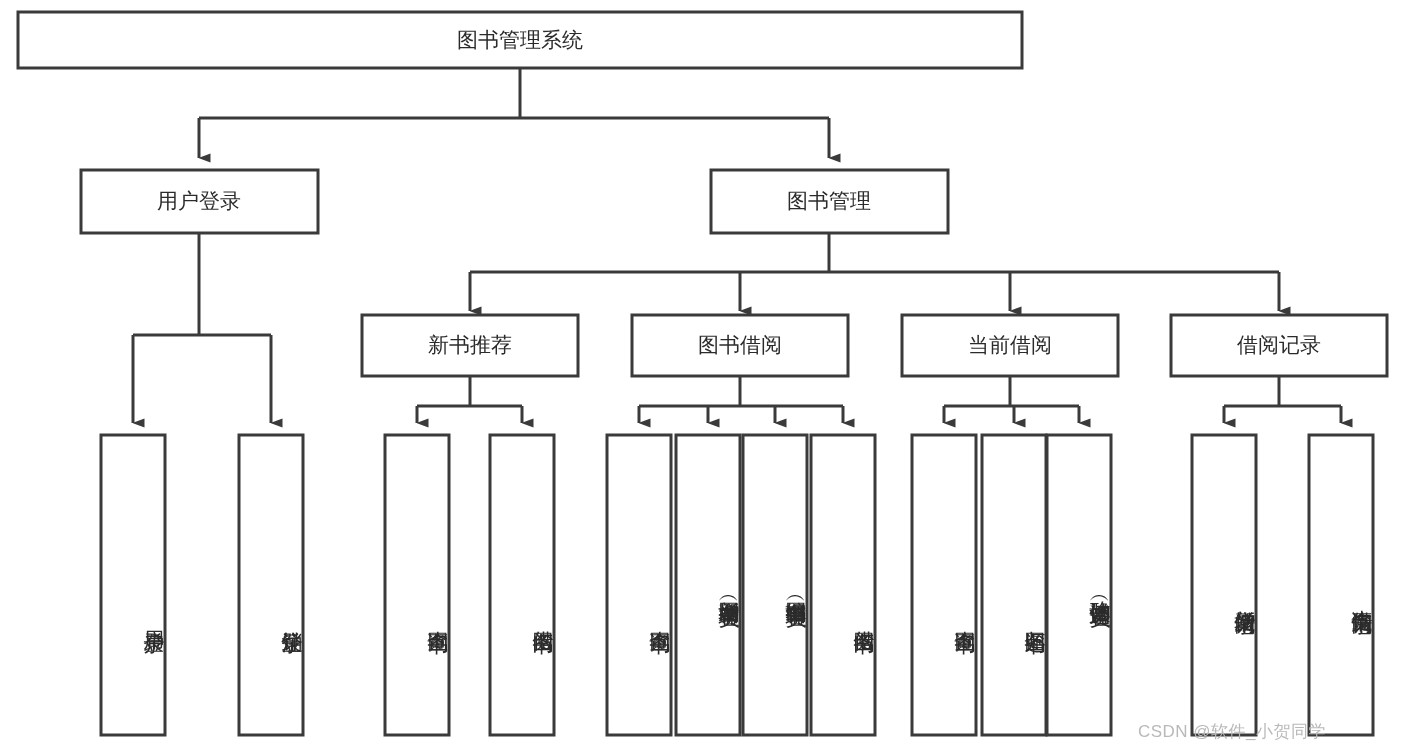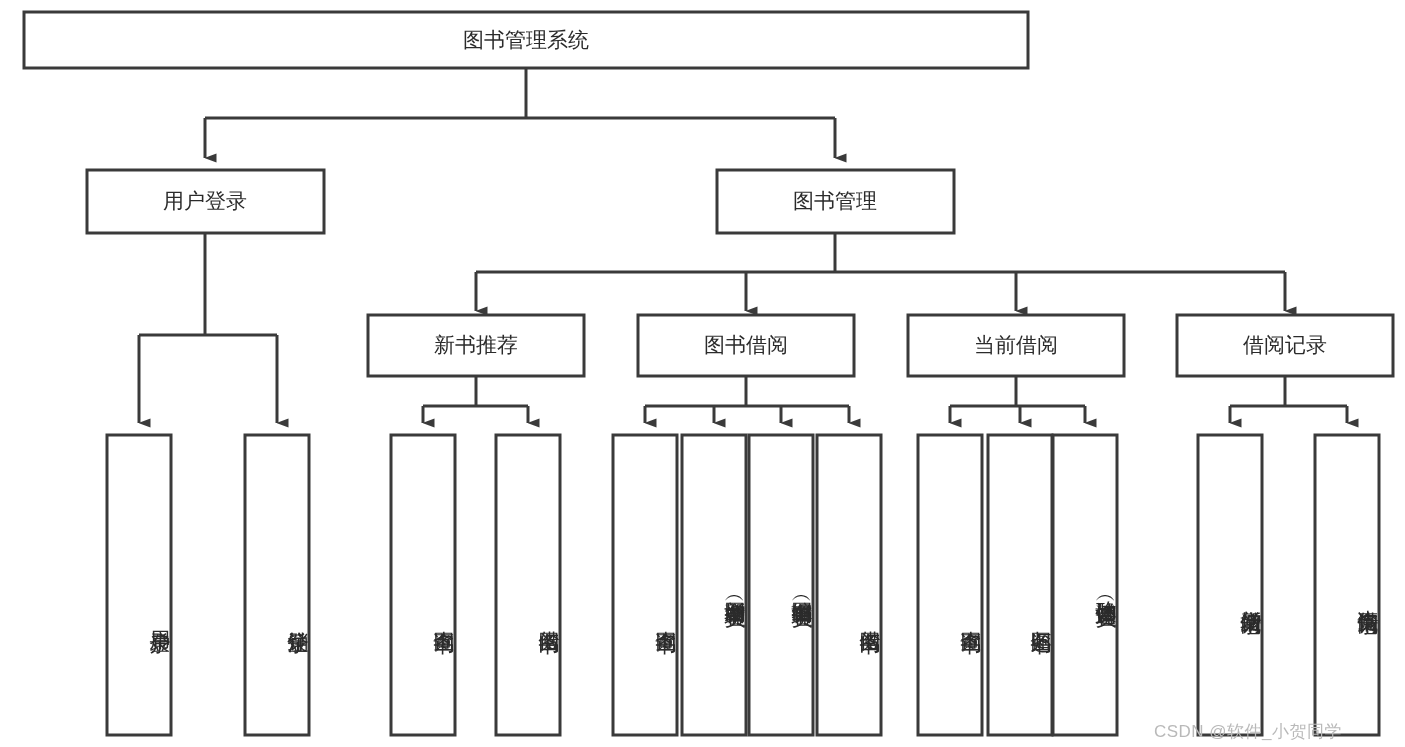--- a/index.html
+++ b/index.html
@@ -11,21 +11,20 @@
     width: 1405px;
     height: 747px;
     overflow: hidden;
     font-family: "Liberation Sans", "DejaVu Sans", sans-serif;
   }
   #diagram-root {
     position: relative;
     width: 1352px;
     height: 747px;
     background: #ffffff;
-    margin-left: 6px;
   }
   svg#flow {
     position: absolute;
     top: 0;
     left: 0;
     width: 1405px;
     height: 747px;
     display: block;
   }
   .node-rect {
@@ -60,21 +59,21 @@
     font-family: "Liberation Sans", "DejaVu Sans", sans-serif;
     font-size: 21px;
     line-height: 1.05;
     color: #2b2b2b;
     letter-spacing: 1px;
     white-space: nowrap;
     pointer-events: none;
   }
   .watermark {
     position: absolute;
-    right: 16px;
+    right: 26px;
     bottom: 4px;
     font-family: "Liberation Sans", "DejaVu Sans", sans-serif;
     font-size: 17px;
     color: #b9b9b9;
     letter-spacing: 0.5px;
     white-space: nowrap;
   }
 </style>
 </head>
 <body>

